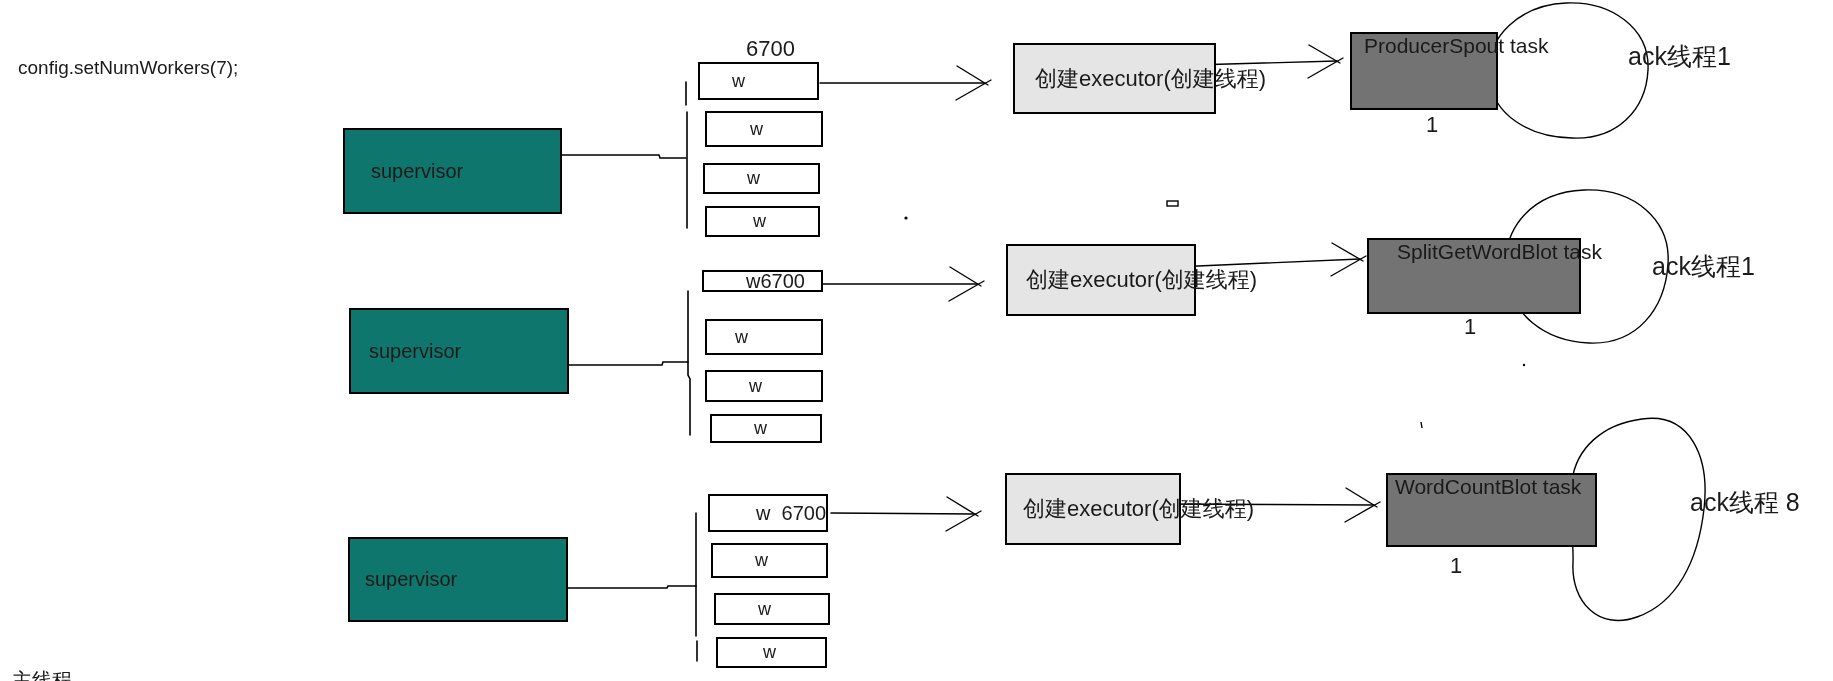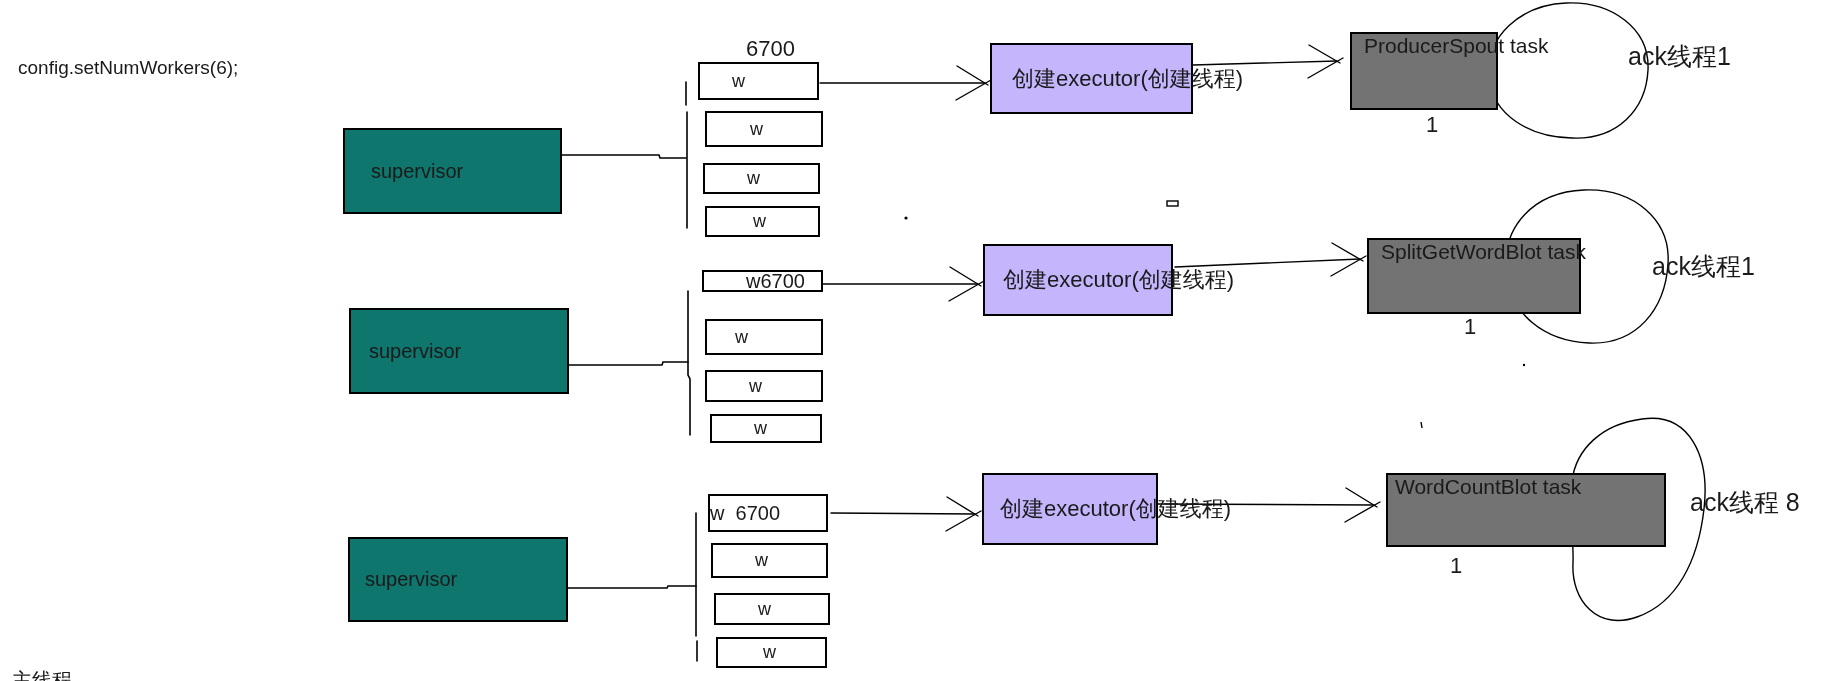--- a/index.html
+++ b/index.html
@@ -6,22 +6,22 @@
   #canvas{position:relative;width:1833px;height:681px;overflow:hidden;background:#ffffff;
           font-family:"Liberation Sans","DejaVu Sans",sans-serif;color:#1a1a1a;}
   #lines{position:absolute;left:0;top:0;z-index:1;}
   .note{position:absolute;left:18px;top:57px;font-size:19px;z-index:3;}
   .sup{position:absolute;z-index:2;border:2px solid #000;background:#0f766e;box-sizing:border-box;
        display:flex;align-items:center;font-size:20px;}
   .sup span{white-space:nowrap;}
   .wb{position:absolute;z-index:2;border:2px solid #000;background:#fff;box-sizing:border-box;
       display:flex;align-items:center;font-size:18px;}
   .wb span{white-space:pre;}
-  .ex{position:absolute;z-index:2;border:2px solid #000;background:#c4b5fd;box-sizing:border-box;
-      display:flex;align-items:center;font-size:22px;}
+  .ex{position:absolute;z-index:2;border:2px solid #000;background:#e5e5e5;box-sizing:border-box;
+      display:flex;align-items:center;font-size:22px;margin-left:23px;}
   .ex span{white-space:nowrap;}
   .task{position:absolute;z-index:2;border:2px solid #000;background:#737373;box-sizing:border-box;
       display:flex;align-items:flex-start;font-size:21px;}
   .task span{white-space:nowrap;}
   .port{position:absolute;z-index:3;font-size:22px;}
   .cnt{position:absolute;z-index:3;font-size:22px;}
   .ack{position:absolute;z-index:3;font-size:25px;white-space:nowrap;}
   .partial{position:absolute;z-index:3;left:12px;top:667px;font-size:20px;white-space:nowrap;}
 </style>
 </head>
@@ -65,21 +65,21 @@
       <path d="M1158,504 L1374,505"></path>
       <path d="M1346,488 L1377,507 M1345,522 L1380,502"></path>
     </g>
 
     <circle cx="906" cy="218" r="1.6" fill="#000"></circle>
     <rect x="1167" y="201" width="11" height="5" fill="#fff" stroke="#000" stroke-width="1.4"></rect>
     <path d="M1421,422 L1422,428" stroke="#000" stroke-width="1.4" fill="none"></path>
     <circle cx="1524" cy="365" r="1.2" fill="#000"></circle>
   </svg>
 
-  <div class="note">config.setNumWorkers(6);</div>
+  <div class="note">config.setNumWorkers(7);</div>
 
   <div class="sup" style="left:343px;top:128px;width:219px;height:86px;padding-left:26px;">
     <span>supervisor</span>
   </div>
   <div class="port" style="left:746px;top:36px;">6700</div>
   <div class="wb" style="left:698px;top:62px;width:121px;height:38px;padding-left:32px;">
       <span>w</span>
     </div>
   <div class="wb" style="left:705px;top:111px;width:118px;height:36px;padding-left:43px;">
       <span>w</span>
@@ -110,45 +110,45 @@
     </div>
   <div class="wb" style="left:705px;top:370px;width:118px;height:32px;padding-left:42px;">
       <span>w</span>
     </div>
   <div class="wb" style="left:710px;top:414px;width:112px;height:29px;padding-left:42px;">
       <span>w</span>
     </div>
   <div class="ex" style="left:983px;top:244px;width:190px;height:72px;padding-left:18px;">
     <span>创建executor(创建线程)</span>
   </div>
-  <div class="task" style="left:1367px;top:238px;width:214px;height:76px;padding-left:12px;">
+  <div class="task" style="left:1367px;top:238px;width:214px;height:76px;padding-left:28px;">
     <span>SplitGetWordBlot task</span>
   </div>
   <div class="cnt" style="left:1464px;top:314px;">1</div>
   <div class="ack" style="left:1652px;top:250px;">ack线程1</div>
 
   <div class="sup" style="left:348px;top:537px;width:220px;height:85px;padding-left:15px;">
     <span>supervisor</span>
   </div>
-  <div class="wb" style="left:708px;top:494px;width:120px;height:38px;font-size:20px;">
+  <div class="wb" style="left:708px;top:494px;width:120px;height:38px;padding-left:46px;font-size:20px;">
       <span>w  6700</span>
     </div>
   <div class="wb" style="left:711px;top:543px;width:117px;height:35px;padding-left:42px;">
       <span>w</span>
     </div>
   <div class="wb" style="left:714px;top:593px;width:116px;height:32px;padding-left:42px;">
       <span>w</span>
     </div>
   <div class="wb" style="left:716px;top:637px;width:111px;height:31px;padding-left:45px;">
       <span>w</span>
     </div>
   <div class="ex" style="left:982px;top:473px;width:176px;height:72px;padding-left:16px;">
     <span>创建executor(创建线程)</span>
   </div>
-  <div class="task" style="left:1386px;top:473px;width:280px;height:74px;padding-left:7px;">
+  <div class="task" style="left:1386px;top:473px;width:211px;height:74px;padding-left:7px;">
     <span>WordCountBlot task</span>
   </div>
   <div class="cnt" style="left:1450px;top:553px;">1</div>
   <div class="ack" style="left:1690px;top:486px;">ack线程 8</div>
 
   <div class="partial">主线程</div>
 
 </div>
 
 </body></html>

